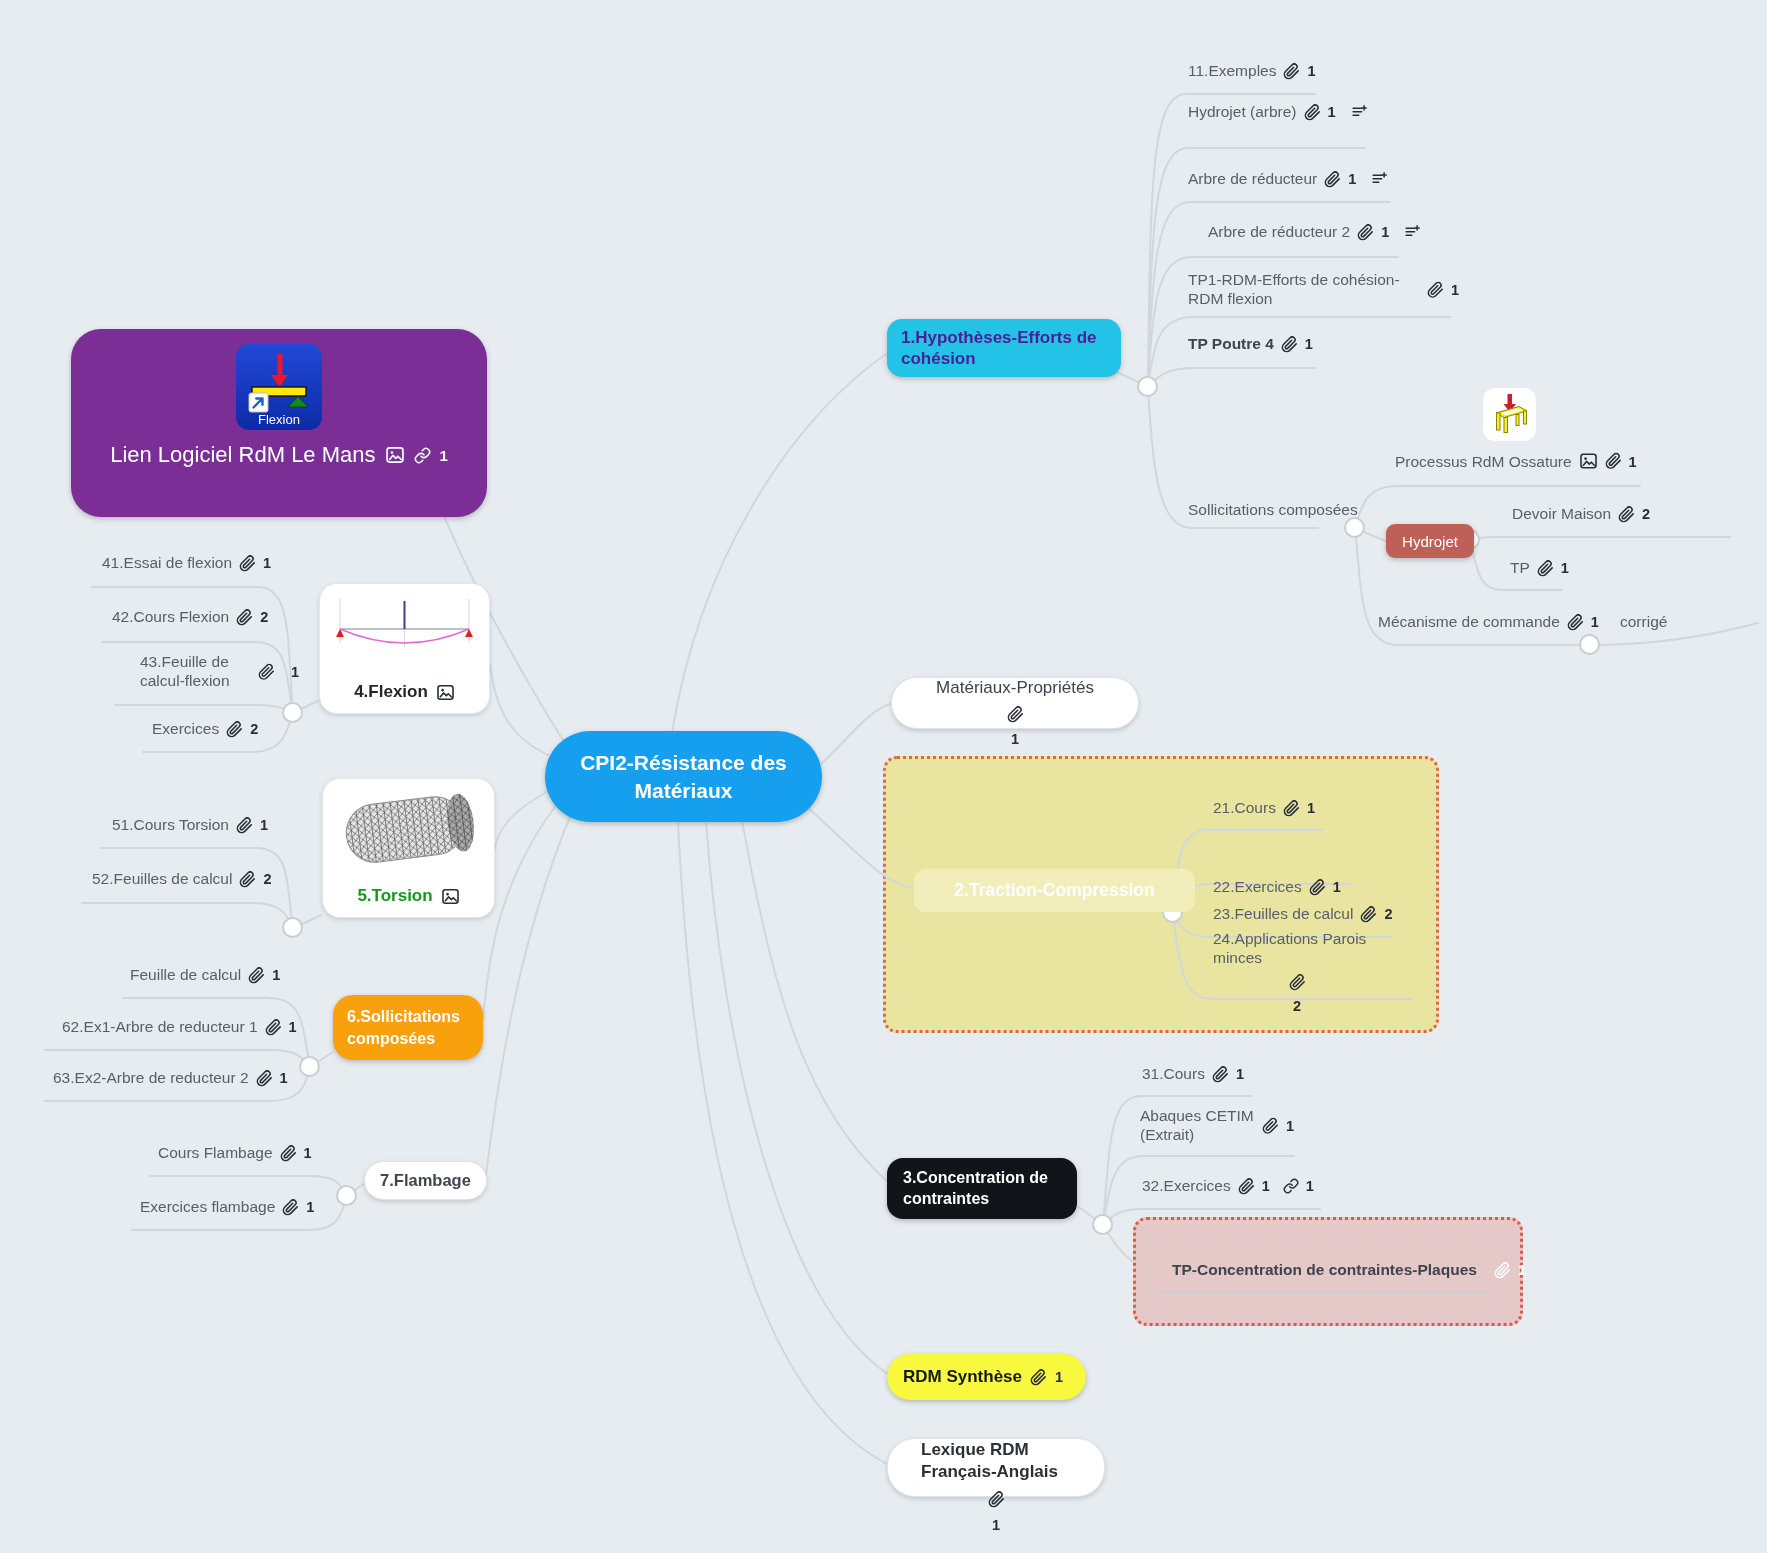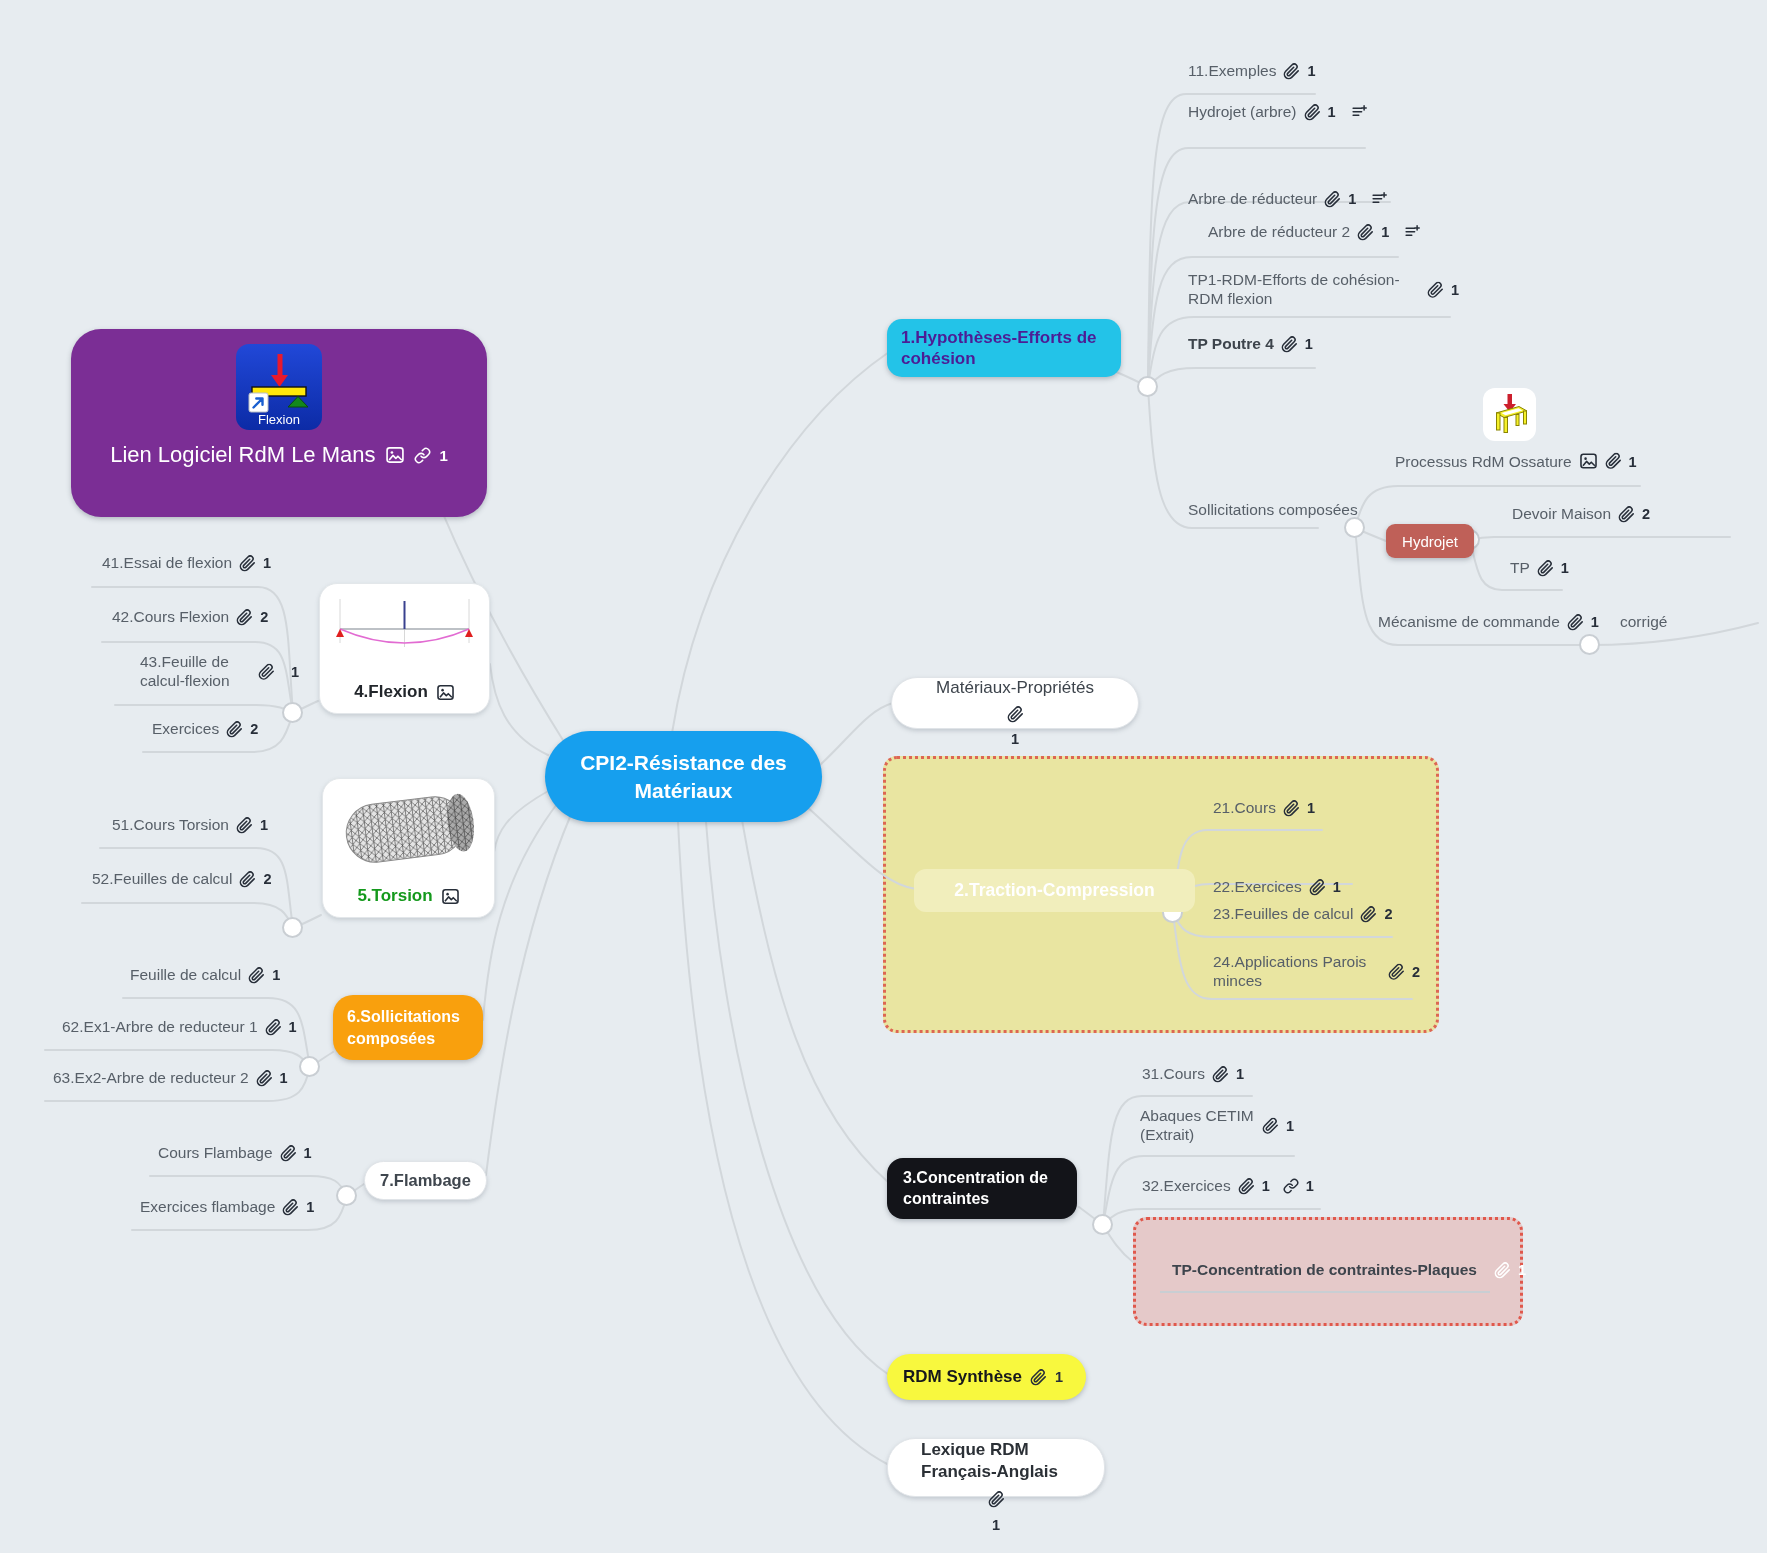--- a/index.html
+++ b/index.html
@@ -172,21 +172,21 @@
           <use href="#i-clip"></use>
         </svg>
       </span>
     <span class="num">1</span>
     <span class="ic" style="margin-left:8px;">
         <svg width="17" height="17">
           <use href="#i-note"></use>
         </svg>
       </span>
   </div>
-  <div class="row" style="left:1188px;top:179px;margin-top:20px;">
+  <div class="row" style="left:1188px;top:179px;">
     <span class="lbl">Arbre de réducteur</span>
     <span class="ic">
         <svg width="17" height="17">
           <use href="#i-clip"></use>
         </svg>
       </span>
     <span class="num">1</span>
     <span class="ic" style="margin-left:8px;">
         <svg width="17" height="17">
           <use href="#i-note"></use>
@@ -322,21 +322,21 @@
   </div>
   <div class="row" style="left:1213px;top:914px;">
     <span class="lbl">23.Feuilles de calcul</span>
     <span class="ic">
         <svg width="17" height="17">
           <use href="#i-clip"></use>
         </svg>
       </span>
     <span class="num">2</span>
   </div>
-  <div class="row" style="left:1213px;top:972px;">
+  <div class="row" style="left:1213px;top:972px;flex-direction:column;">
     <span class="lbl wrap" style="width:168px;">24.Applications Parois minces</span>
     <span class="ic">
         <svg width="17" height="17">
           <use href="#i-clip"></use>
         </svg>
       </span>
     <span class="num">2</span>
   </div>
 
   <div class="bignode" style="left:887px;top:1158px;width:190px;height:61px;border-radius:16px;background:#131419;color:#fff;font-weight:700;font-size:16px;align-items:center;padding-left:16px;line-height:1.3;">

